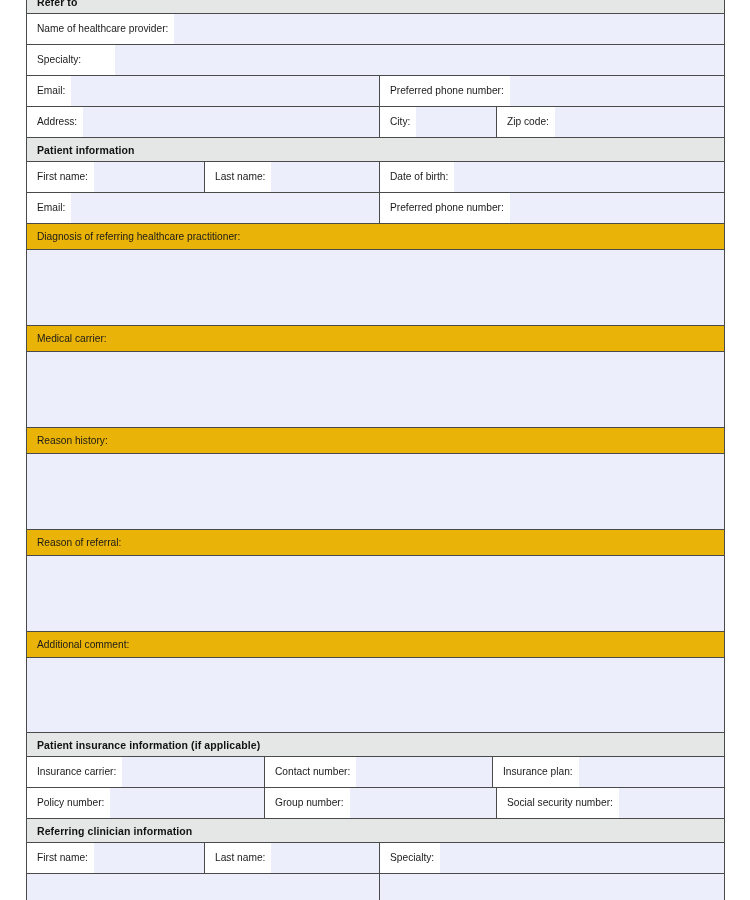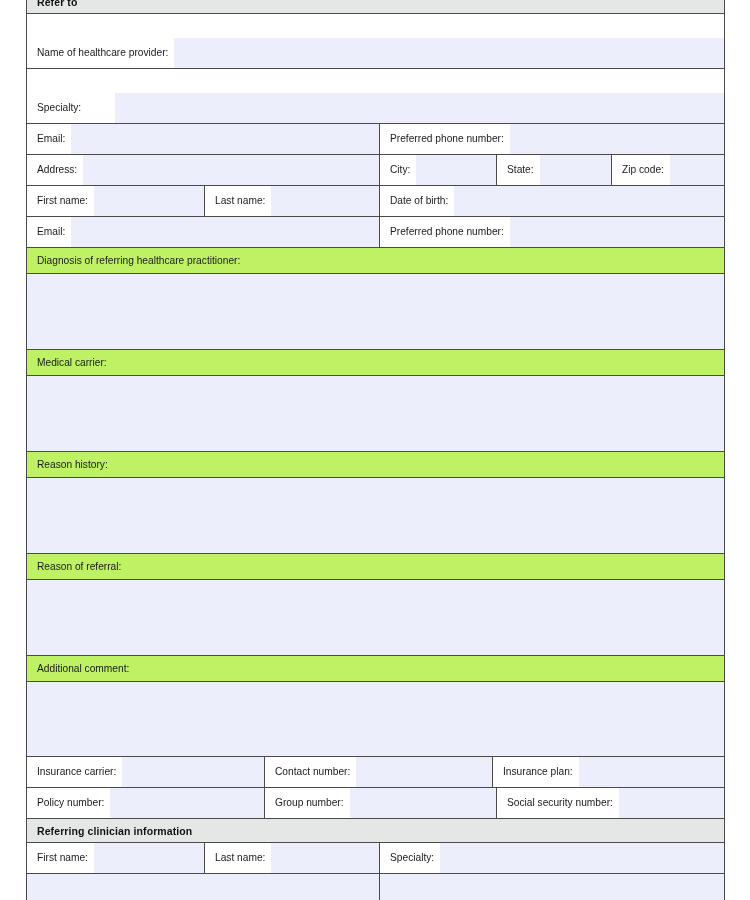--- a/index.html
+++ b/index.html
@@ -83,21 +83,21 @@
     height: 100%;
     background: transparent;
   }
 
   
   .cell.wide-pad .lbl { padding-right: 34px; }
 
   
   .caption-row {
     height: 26px;
-    background: #bef264;
+    background: #eab308;
   }
   .caption-row .lbl {
     font-size: 10.2px;
     line-height: 26px;
     padding-left: 10px;
     white-space: nowrap;
     color: #1a1a1a;
   }
 
   
@@ -105,21 +105,21 @@
     background: #eceefb;
   }
   .textarea-row .box {
     width: 100%;
     background: #eceefb;
   }
   .ta-h-75 { height: 75px; }
   .ta-h-74 { height: 74px; }
 
   
-  .w-full  { flex: 1 1 100%; margin-top: 24px; }
+  .w-full  { flex: 1 1 100%; }
   .w-c1a   { flex: 0 0 352px; }   
   .w-c1b   { flex: 1 1 auto;  }
   .w-addr  { flex: 0 0 352px; }
   .w-city  { flex: 0 0 117px; }
   .w-state { flex: 0 0 115px; }
   .w-zip   { flex: 1 1 auto; gap: 23px; }
   .w-fn    { flex: 0 0 177px; }
   .w-ln    { flex: 0 0 175px; text-align: right; }
   .w-dob   { flex: 1 1 auto; }
   .w-ins1  { flex: 0 0 237px; }
@@ -162,30 +162,29 @@
 
   <div class="row">
     <div class="cell w-addr">
       <span class="lbl">Address:</span>
       <span class="entry"></span>
     </div>
     <div class="cell w-city">
       <span class="lbl">City:</span>
       <span class="entry"></span>
     </div>
-    <div class="cell w-state">
-      <span class="lbl">State:</span>
-      <span class="entry"></span>
-    </div>
     <div class="cell w-zip">
       <span class="lbl">Zip code:</span>
       <span class="entry"></span>
     </div>
   </div>
 
+  <div class="row section-head">
+    <div class="section-title">Patient information</div>
+  </div>
 
   <div class="row">
     <div class="cell w-fn">
       <span class="lbl">First name:</span>
       <span class="entry"></span>
     </div>
     <div class="cell w-ln">
       <span class="lbl">Last name:</span>
       <span class="entry"></span>
     </div>
@@ -234,20 +233,23 @@
     <div class="box ta-h-75"></div>
   </div>
 
   <div class="row caption-row">
     <div class="lbl">Additional comment:</div>
   </div>
   <div class="row textarea-row">
     <div class="box ta-h-74"></div>
   </div>
 
+  <div class="row section-head">
+    <div class="section-title">Patient insurance information (if applicable)</div>
+  </div>
 
   <div class="row">
     <div class="cell w-ins1">
       <span class="lbl">Insurance carrier:</span>
       <span class="entry"></span>
     </div>
     <div class="cell w-ins3">
       <span class="lbl">Contact number:</span>
       <span class="entry"></span>
     </div>

